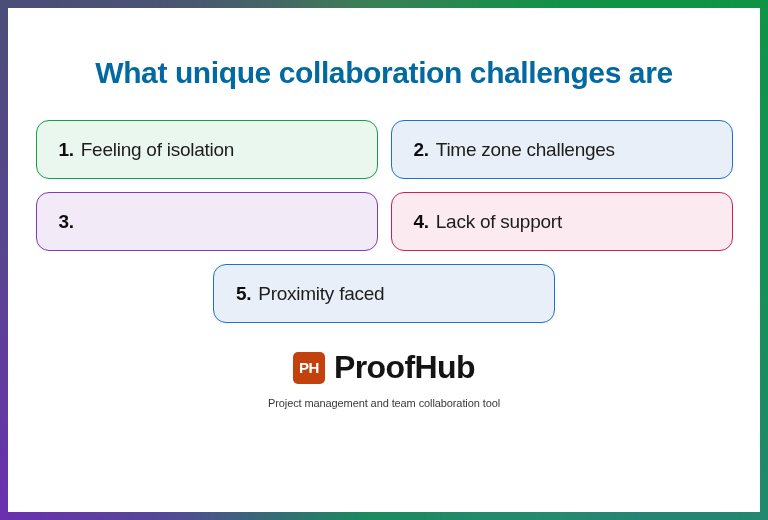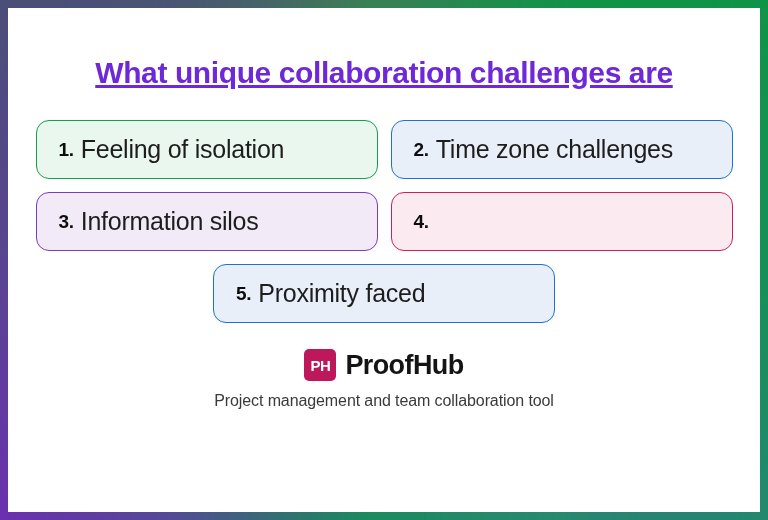--- a/index.html
+++ b/index.html
@@ -96,21 +96,21 @@
     gap:7px;
   }
   .answer-card.centered { margin-left:0; }
   .card-number {
     font-size:19px;
     font-weight:700;
     color:#0d0d0d;
     letter-spacing:-0.3px;
   }
   .card-label {
-    font-size:25px;
+    font-size:19px;
     font-weight:400;
     color:#1d1d1d;
     letter-spacing:-0.25px;
   }
 
   
   #brand-block {
     margin-top:26px;
     display:flex;
     flex-direction:column;
@@ -130,74 +130,74 @@
     justify-content:center;
   }
   #brand-mark span {
     color:#ffffff;
     font-size:15px;
     font-weight:700;
     letter-spacing:-0.5px;
     line-height:1;
   }
   #brand-name {
-    font-size:27px;
+    font-size:32px;
     font-weight:700;
     color:#141414;
     letter-spacing:-0.6px;
   }
   #brand-tagline {
     margin-top:11px;
-    font-size:16px;
+    font-size:11px;
     font-weight:400;
     color:#3a3a3a;
     letter-spacing:-0.1px;
   }
 </style>
 </head>
 <body>
 
 <div id="infographic-frame" style="padding: 8px;">
   <div id="canvas">
 
-    <h1 id="page-title" style="color: #6d28d9; text-decoration: underline;">
+    <h1 id="page-title" style="color: #0369a1;">
       <span class="tl">What unique collaboration challenges are</span>
     </h1>
 
     <div id="answer-grid">
 
       <div class="answer-card" style="border-color: rgb(19, 160, 74); background: rgb(234, 247, 238);">
         <span class="card-number">1.</span>
         <span class="card-label">Feeling of isolation</span>
       </div>
 
       <div class="answer-card" style="border-color: rgb(27, 114, 208); background: rgb(232, 239, 248);">
         <span class="card-number">2.</span>
         <span class="card-label">Time zone challenges</span>
       </div>
 
       <div class="answer-card" style="border-color: rgb(123, 60, 192); background: rgb(242, 235, 247);">
         <span class="card-number">3.</span>
-        <span class="card-label">Information silos</span>
       </div>
 
       <div class="answer-card" style="border-color: rgb(204, 31, 92); background: rgb(251, 234, 240);">
         <span class="card-number">4.</span>
+        <span class="card-label">Lack of support</span>
       </div>
 
       <div class="answer-card centered" style="border-color: rgb(27, 114, 208); background: rgb(232, 239, 248);">
         <span class="card-number">5.</span>
         <span class="card-label">Proximity faced</span>
       </div>
 
     </div>
 
     <div id="brand-block">
       <div id="brand-lockup">
-        <div id="brand-mark" style="background: #be185d;">
+        <div id="brand-mark" style="background: #c2410c;">
           <span>PH</span>
         </div>
         <div id="brand-name">ProofHub</div>
       </div>
       <div id="brand-tagline">Project management and team collaboration tool</div>
     </div>
 
   </div>
 </div>
 

